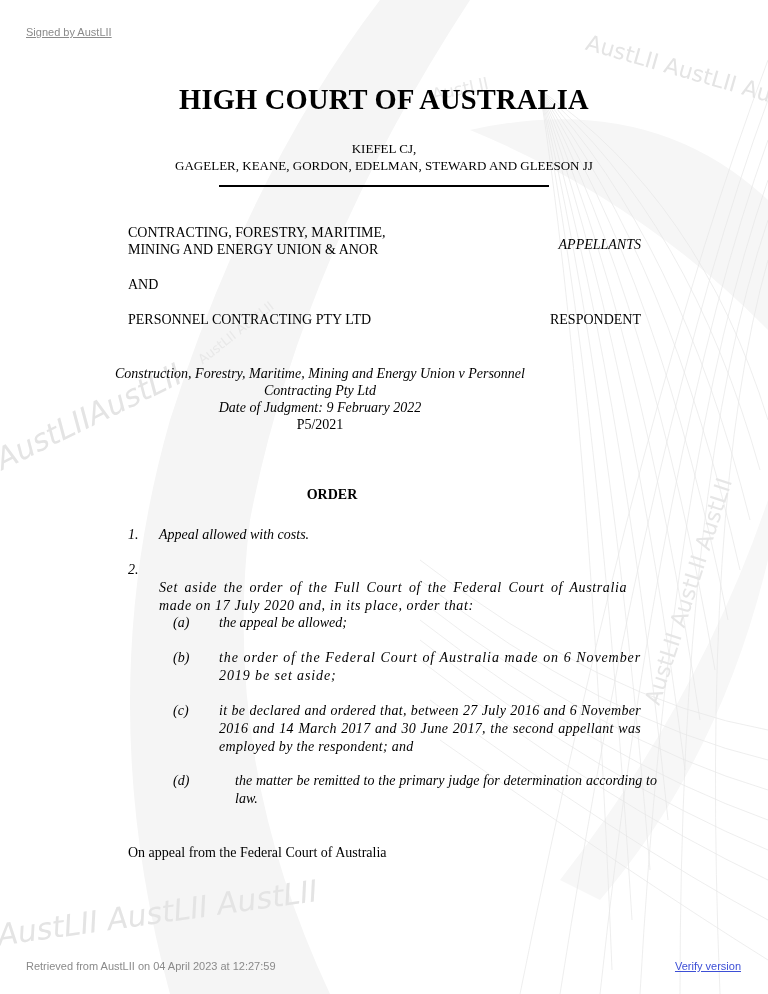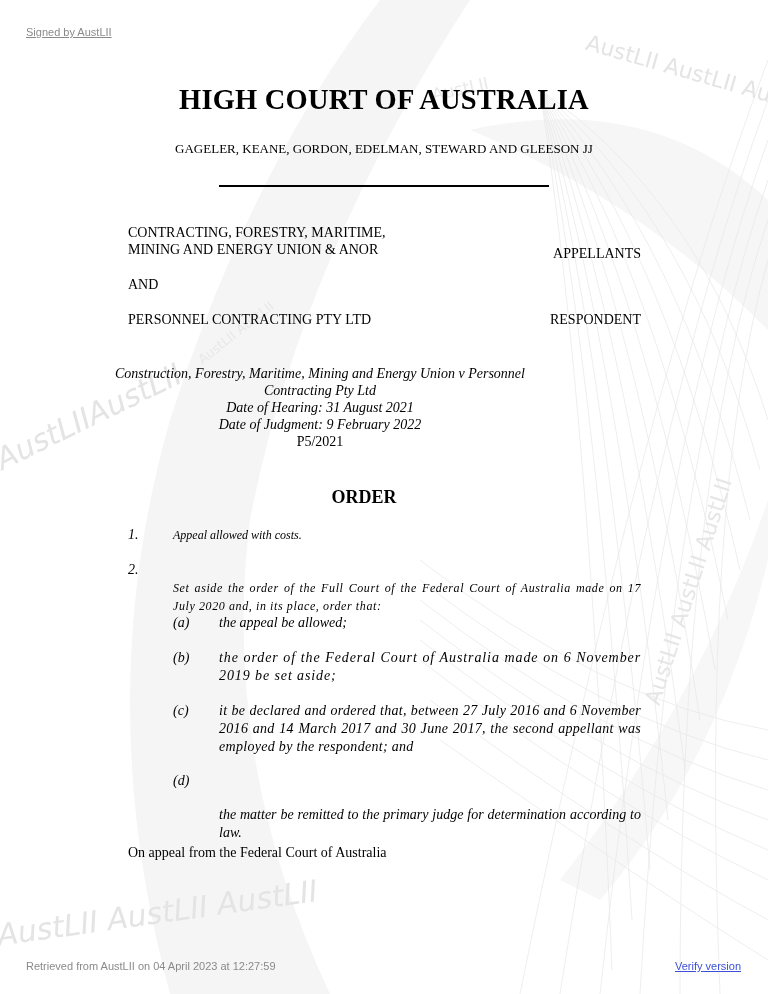--- a/index.html
+++ b/index.html
@@ -16,24 +16,24 @@
   .title { position: absolute; left: 0; width: 768px; top: 84px; text-align: center; font-weight: bold; font-size: 28.5px; letter-spacing: 0.2px; }
   .judges { position: absolute; left: 0; width: 768px; top: 140px; text-align: center; font-size: 13px; line-height: 17px; }
   .rule { position: absolute; left: 219px; top: 185px; width: 330px; height: 2px; background: #000; }
 
   .party { position: absolute; left: 128px; font-size: 14px; line-height: 17px; }
   .role { position: absolute; right: 127px; font-size: 14px; line-height: 17px; }
 
   .cite-block { position: absolute; left: 0; width: 640px; top: 365px; text-align: center; font-size: 14px; line-height: 17px; }
   .cite-block .it { font-style: italic; }
 
-  .order-head { position: absolute; left: 0; width: 664px; top: 487px; text-align: center; font-weight: bold; font-size: 18px; padding-left: 32px; }
+  .order-head { position: absolute; left: 0; width: 664px; top: 487px; text-align: center; font-weight: bold; font-size: 14px; }
 
   .num { position: absolute; left: 128px; font-style: italic; font-size: 14px; line-height: 18px; }
-  .para { position: absolute; left: 173px; width: 468px; font-style: italic; font-size: 12px; line-height: 18px; text-align: justify; }
+  .para { position: absolute; left: 159px; width: 468px; font-style: italic; font-size: 14px; line-height: 18px; text-align: justify; }
   .sub-num { position: absolute; left: 173px; font-style: italic; font-size: 14px; line-height: 18px; }
   .sub-para { position: absolute; left: 219px; width: 422px; font-style: italic; font-size: 14px; line-height: 18px; text-align: justify; }
 
   .appeal-from { position: absolute; left: 128px; top: 845px; font-size: 14px; }
 
   .footer-left { position: absolute; left: 26px; top: 960px; font-family: "Liberation Sans", sans-serif; font-size: 11px; color: #8a8a8a; }
   .footer-right { position: absolute; right: 27px; top: 960px; font-family: "Liberation Sans", sans-serif; font-size: 11px; color: #3d4fd6; text-decoration: underline; cursor: pointer; }
 </style>
 </head>
 <body>
@@ -90,40 +90,40 @@
   <div class="wm" style="left:430px; top:85px; font-size:17px; transform: rotate(-12deg); transform-origin: left top; color:#e9e9e9;">
     <span>AustLII</span>
   </div>
 </div>
 
 <div class="signed">Signed by AustLII</div>
 
 <div class="title">HIGH COURT OF AUSTRALIA</div>
 
 <div class="judges">
+  <div>KIEFEL CJ,</div>
   <div>GAGELER,  KEANE, GORDON, EDELMAN,  STEWARD  AND GLEESON  JJ</div>
 </div>
 
 <div class="rule"></div>
 
 <div class="party" style="top:224px;">
   <div>CONTRACTING,  FORESTRY,  MARITIME,</div>
   <div>MINING AND ENERGY UNION &amp; ANOR</div>
 </div>
-<div class="role" style="top:245px;">APPELLANTS</div>
+<div class="role" style="top:236px;font-style:italic;">APPELLANTS</div>
 
 <div class="party" style="top:276px;">AND</div>
 
 <div class="party" style="top:311px;">PERSONNEL CONTRACTING PTY LTD</div>
 <div class="role" style="top:311px;">RESPONDENT</div>
 
 <div class="cite-block">
   <div class="it">Construction, Forestry, Maritime, Mining and Energy Union v Personnel</div>
   <div class="it">Contracting Pty Ltd</div>
-  <div class="it">Date of Hearing: 31 August 2021</div>
   <div class="it">Date of Judgment: 9 February 2022</div>
   <div>P5/2021</div>
 </div>
 
 <div class="order-head">ORDER</div>
 
 <div class="num" style="top:526px;">1.</div>
 <div class="para" style="top:526px;">Appeal allowed with costs.</div>
 
 <div class="num" style="top:561px;">2.</div>
@@ -132,18 +132,18 @@
 <div class="sub-num" style="top:614px;">(a)</div>
 <div class="sub-para" style="top:614px;">the appeal be allowed;</div>
 
 <div class="sub-num" style="top:649px;">(b)</div>
 <div class="sub-para" style="top:649px; letter-spacing:0.9px;">the order of the Federal Court of Australia made on 6 November 2019 be set aside;</div>
 
 <div class="sub-num" style="top:702px;">(c)</div>
 <div class="sub-para" style="top:702px; letter-spacing:0.3px;">it be declared and ordered that, between 27 July 2016 and 6 November 2016 and 14 March 2017 and 30 June 2017, the second appellant was employed by the respondent; and</div>
 
 <div class="sub-num" style="top:772px;">(d)</div>
-<div class="sub-para" style="top:806px;">the matter be remitted to the primary judge for determination according to law.</div>
+<div class="sub-para" style="top:772px;margin-left:16px;">the matter be remitted to the primary judge for determination according to law.</div>
 
 <div class="appeal-from">On appeal from the Federal Court of Australia</div>
 
 <div class="footer-left">Retrieved from AustLII on 04 April 2023 at 12:27:59</div>
 <a class="footer-right">Verify version</a>
 
 </body></html>

